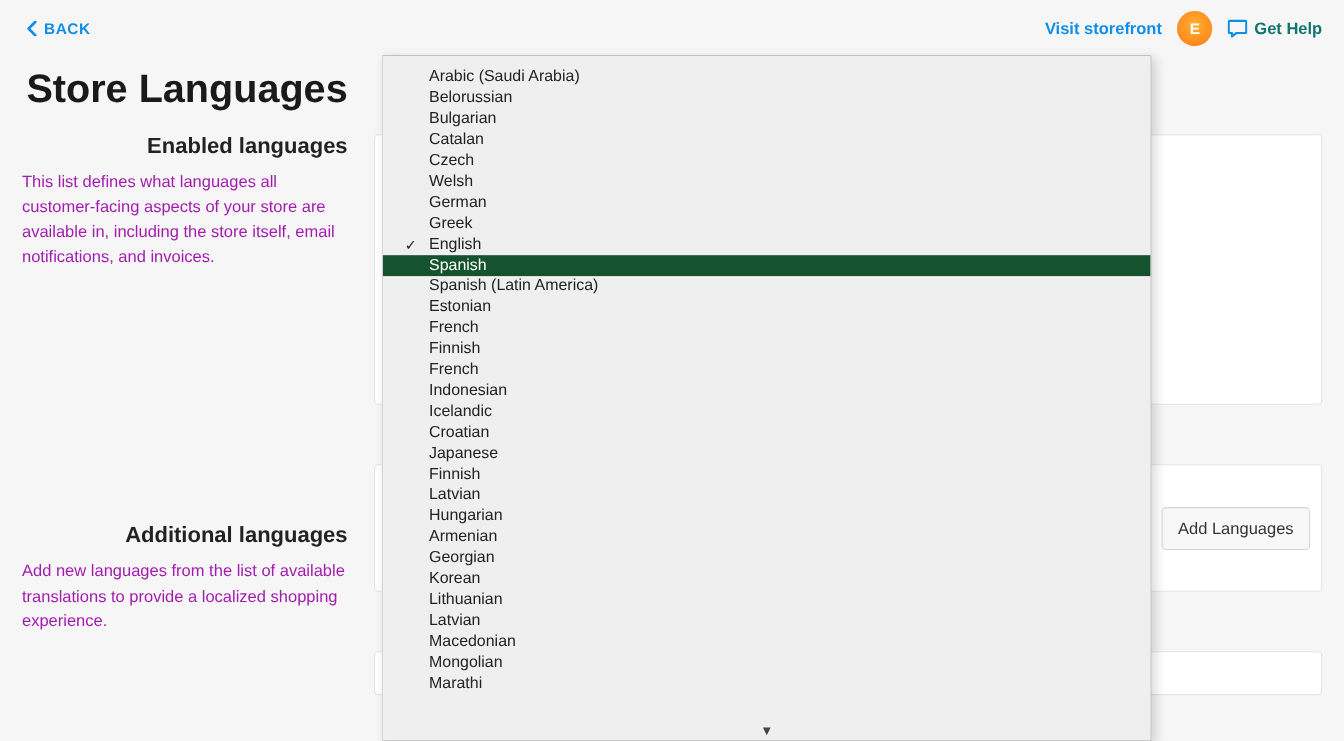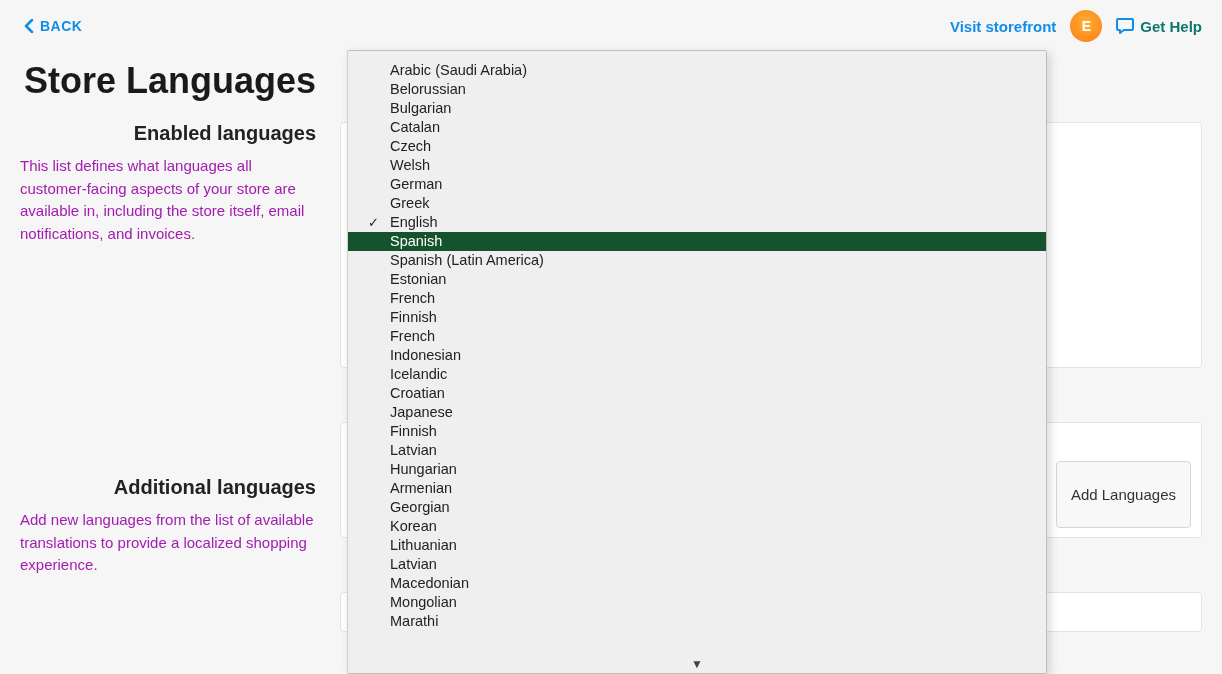--- a/index.html
+++ b/index.html
@@ -101,21 +101,21 @@
     .card.additional { height: 116px; margin-bottom: 54px; position: relative; }
     .card.helpcard { height: 40px; }
 
     .add-btn {
       position: absolute;
       right: 10px;
       top: 38px;
       background: #f8f8f8;
       border: 1px solid #d6d6d6;
       border-radius: 4px;
-      padding: 24px 14px;
+      padding: 10px 14px;
       font-size: 15px;
       color: #333;
       cursor: pointer;
     }
 
     
     .dropdown {
       position: absolute;
       left: 347px;
       top: 50px;

